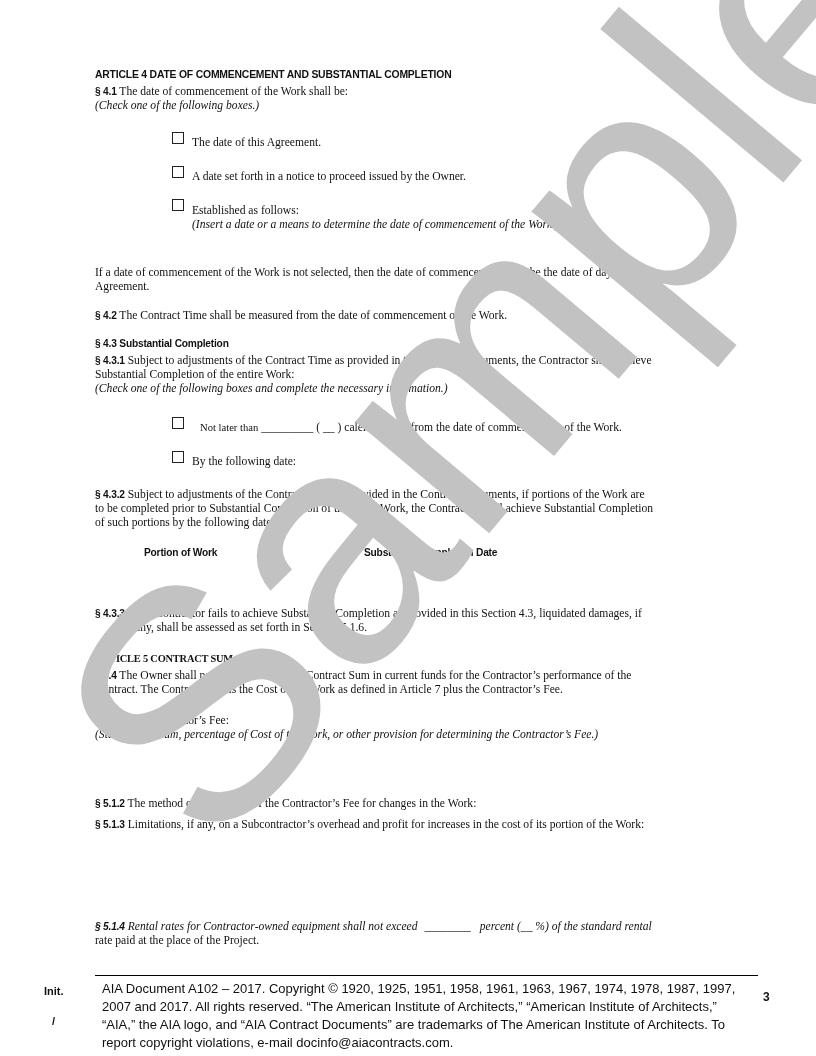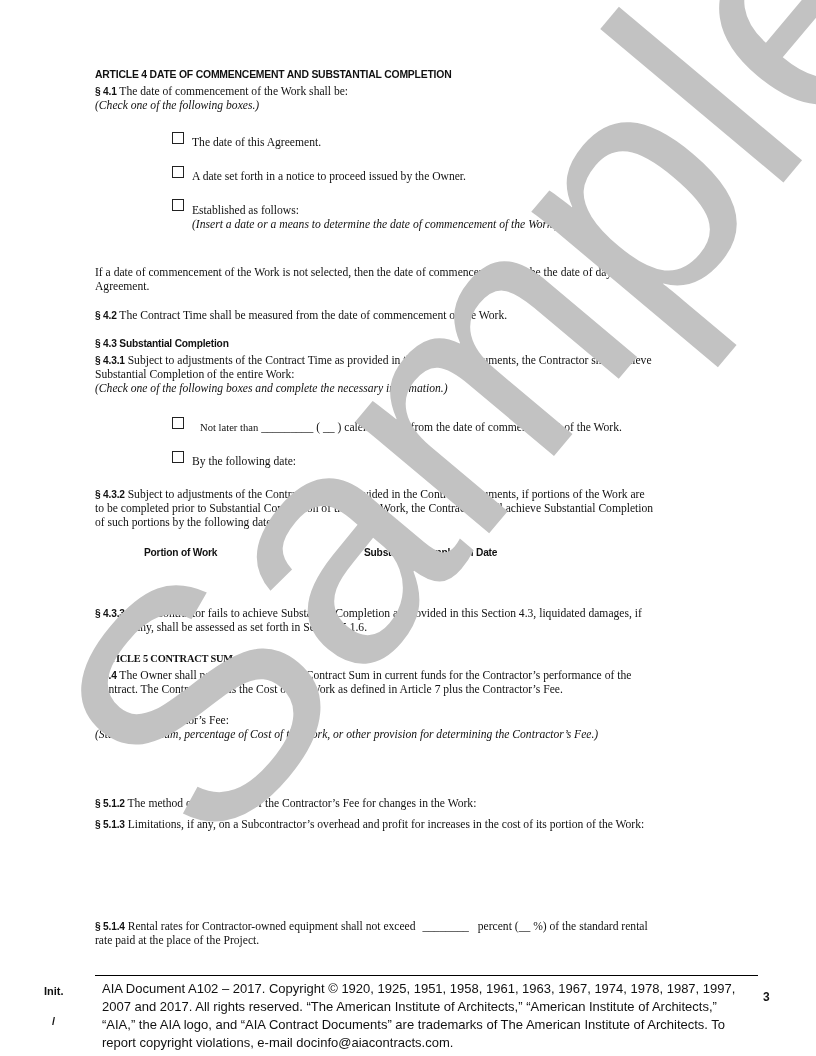--- a/index.html
+++ b/index.html
@@ -95,21 +95,21 @@
   <div class="abs serif ital" style="left:95px; top:726px;">(State a lump sum, percentage of Cost of the Work, or other provision for determining the Contractor’s Fee.)</div>
 
   <div class="abs serif" style="left:95px; top:795px;">
     <span class="sec">§ 5.1.2</span><span> The method of adjustment of the Contractor’s Fee for changes in the Work:</span>
   </div>
 
   <div class="abs serif" style="left:95px; top:816px;text-align:right;">
     <span class="sec">§ 5.1.3</span><span> Limitations, if any, on a Subcontractor’s overhead and profit for increases in the cost of its portion of the Work:</span>
   </div>
 
-  <div class="abs serif" style="left:95px; top:918px;">
+  <div class="abs serif" style="left:95px; top:918px;font-style:italic;">
     <span class="sec">§ 5.1.4</span><span> Rental rates for Contractor-owned equipment shall not exceed</span>
     <span style="margin-left:4px;">________</span>
     <span style="margin-left:6px;">percent (__ %) of the standard rental</span>
   </div>
   <div class="abs serif" style="left:95px; top:932px;">rate paid at the place of the Project.</div>
 
   <div class="footer-rule"></div>
   <div class="abs init" style="left:44px; top:985px;">Init.</div>
   <div class="abs init" style="left:52px; top:1015px;">/</div>
   <div class="footer-text">AIA Document A102 – 2017. Copyright © 1920, 1925, 1951, 1958, 1961, 1963, 1967, 1974, 1978, 1987, 1997, 2007 and 2017. All rights reserved. “The American Institute of Architects,” “American Institute of Architects,” “AIA,” the AIA logo, and “AIA Contract Documents” are trademarks of The American Institute of Architects. To report copyright violations, e-mail docinfo@aiacontracts.com.</div>

